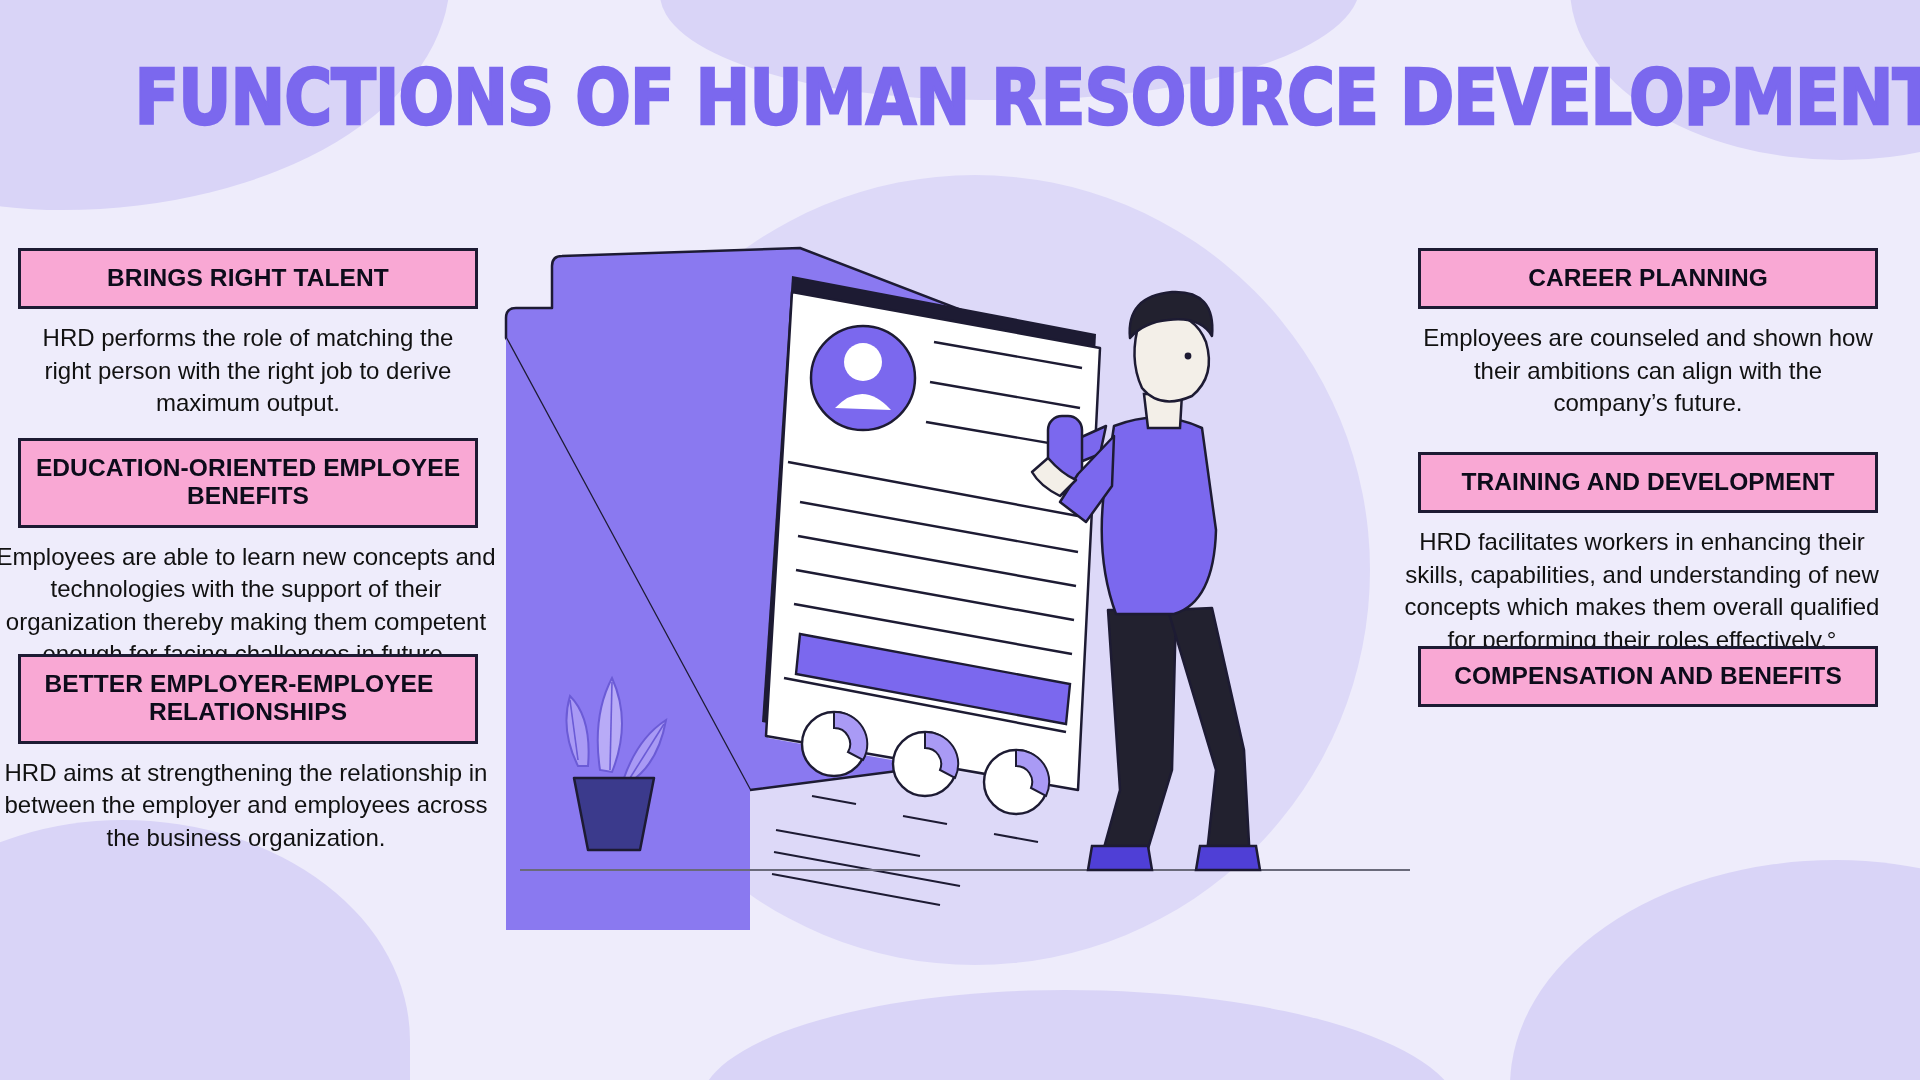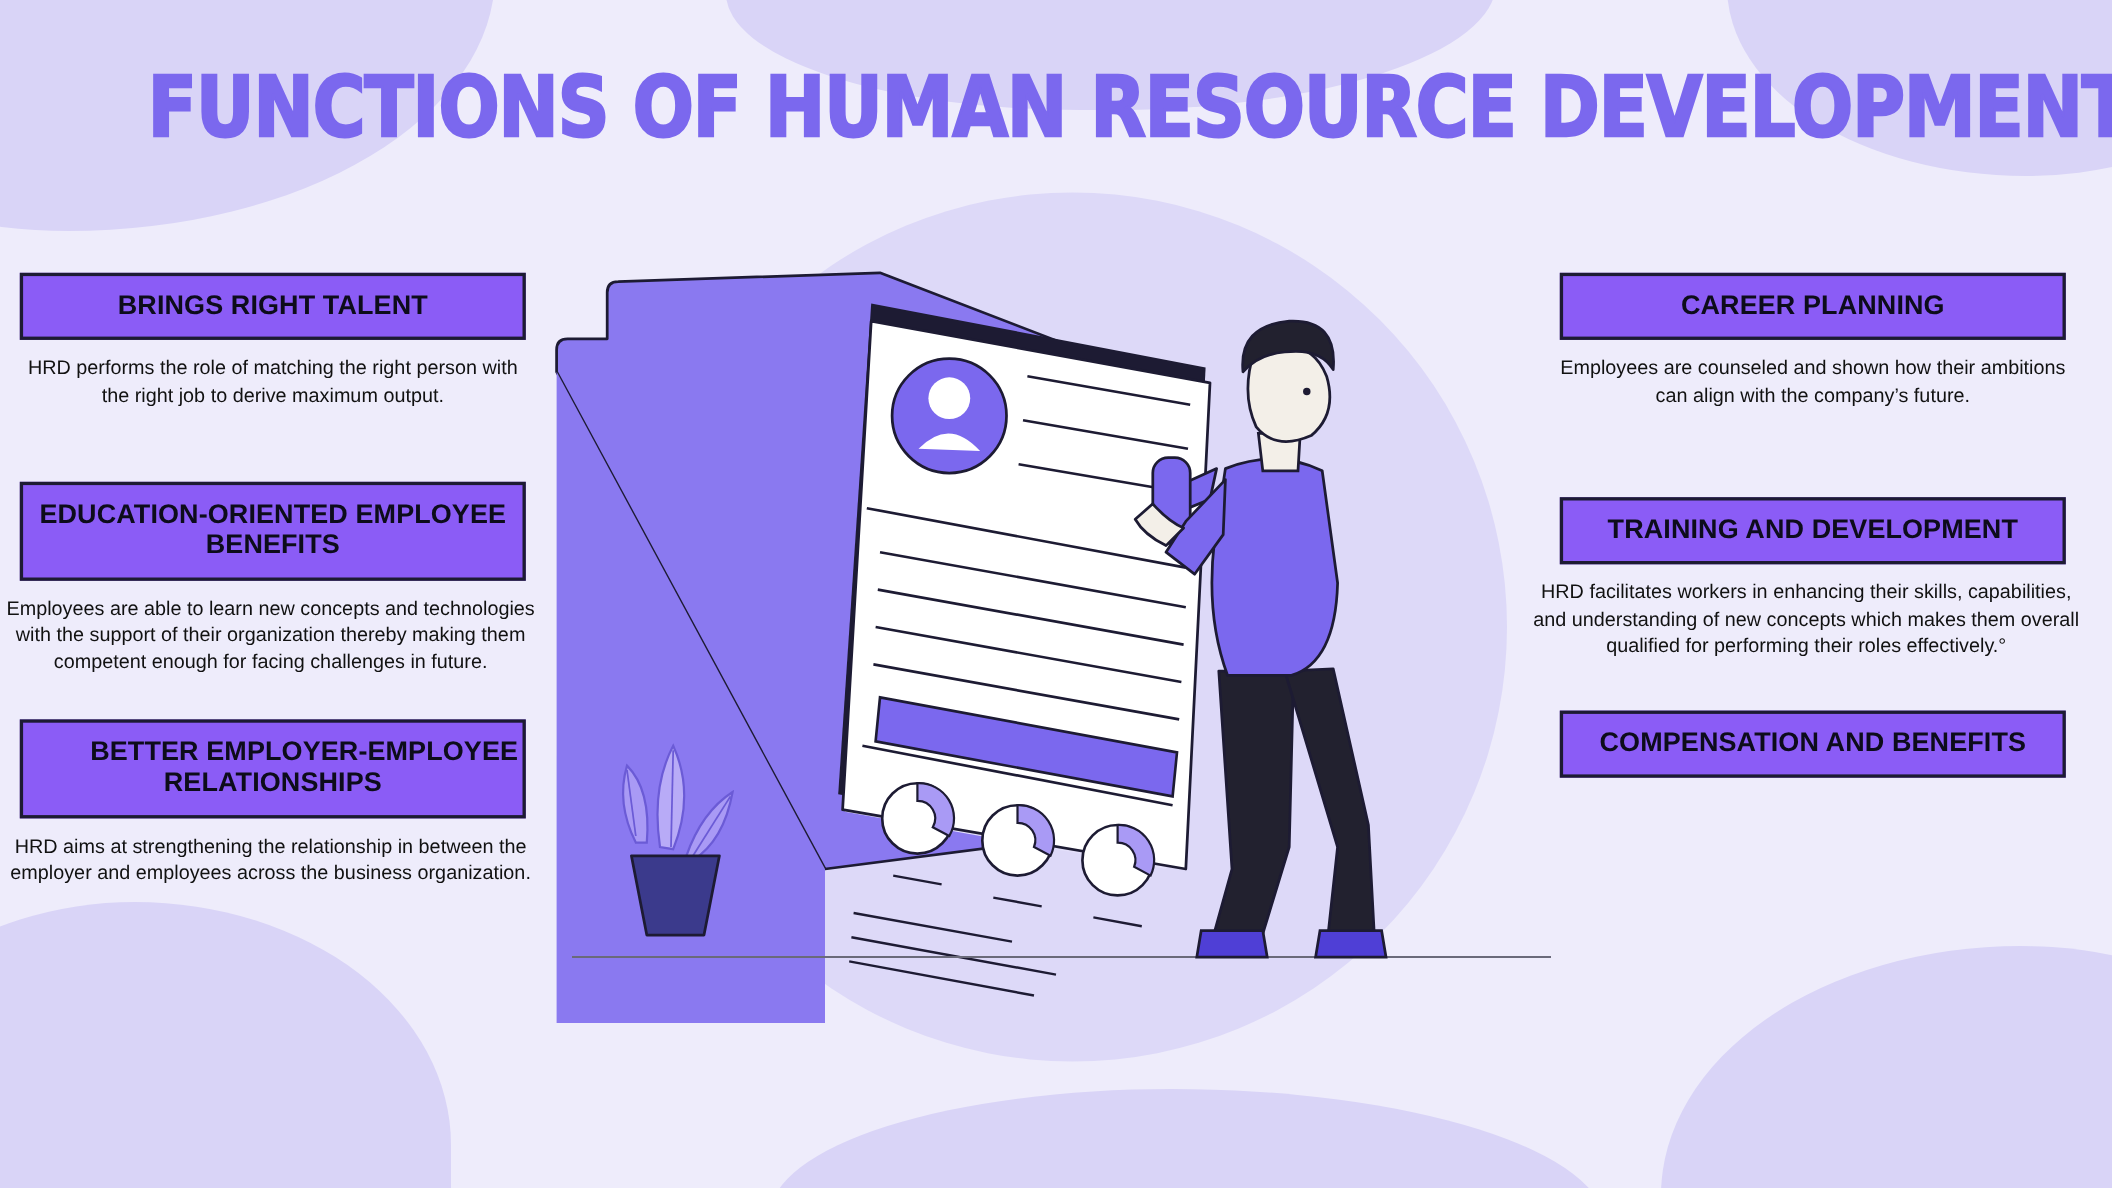--- a/index.html
+++ b/index.html
@@ -110,44 +110,43 @@
     position: absolute;
     width: 460px;
     z-index: 6;
   }
   .col-left  { left: 18px; top: 248px; }
   .col-right { left: 1418px; top: 248px; }
 
   .block { position: absolute; width: 460px; }
 
   .block-head {
-    background: #8b5cf6;
+    background: #f9a8d4;
     border: 3px solid #1d1b33;
     box-sizing: border-box;
     color: #0d0c1b;
     font-weight: bold;
     font-size: 24.5px;
     line-height: 1.16;
     text-align: center;
     padding: 13px 4px 14px;
     letter-spacing: 0.1px;
   }
   .block-head.overflow {
     white-space: nowrap;
     overflow: visible;
   }
   .block-head.overflow .line1 {
     display: block;
     margin-left: -18px;
-    text-align: right;
   }
 
   .block-body {
     margin-top: 13px;
-    font-size: 18px;
+    font-size: 24px;
     line-height: 1.35;
     text-align: center;
     color: #111;
   }
   .block-body.wide {
     width: 500px;
     margin-left: -22px;
   }
 
   

